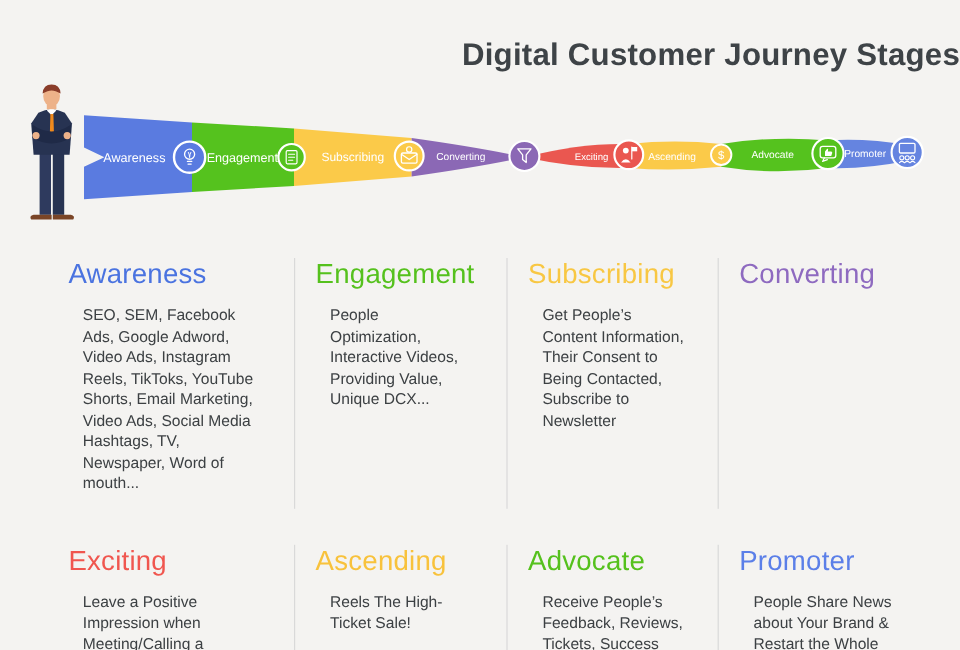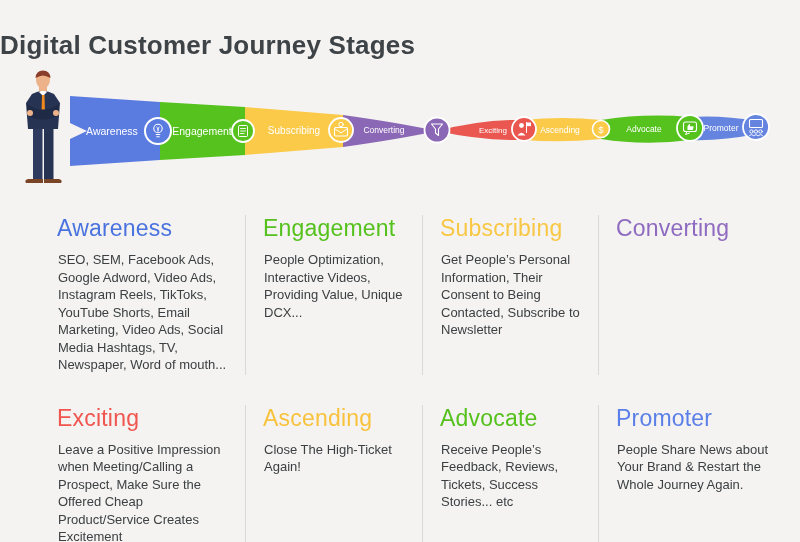--- a/index.html
+++ b/index.html
@@ -6,21 +6,21 @@
   body{
     width:800px;height:542px;
     background:#f4f3f1;
     font-family:"Liberation Sans", sans-serif;
     color:#3c4043;
     overflow:hidden;
     position:relative;
   }
   .page-title{
     margin:30px 0 0 0;
-    text-align:left;
+    text-align:right;
     font-size:26px;
     font-weight:bold;
     color:#3e4347;
     letter-spacing:.2px;
   }
   .funnel-wrap{
     position:relative;
     height:132px;
     margin-top:8px;
   }
@@ -39,21 +39,21 @@
   .card.sep{border-left:1px solid #d9d9d9;padding-left:17px;}
   .card.row1{min-height:142px;}
   .card.row2{min-height:118px;}
   .card h2{
     margin:0 0 9px 0;
     font-size:23px;
     font-weight:400;
     letter-spacing:.2px;
   }
   .card p{
-    margin:1px;
+    margin:12px;
     font-size:13px;
     line-height:17.5px;
     color:#3c4043;
   }
   .h0{color:#4a73e0;} .h1{color:#55c11d;} .h2c{color:#f8c743;} .h3{color:#8e6ac0;}
   .h4{color:#f0564f;} .h5{color:#f8c23c;} .h6{color:#55c11d;} .h7{color:#5b7fe8;}
 </style>
 </head>
 <body>
 
@@ -169,33 +169,33 @@
   <div class="card row1">
     <h2 class="h0">Awareness</h2>
     <p>SEO, SEM, Facebook Ads, Google Adword, Video Ads, Instagram Reels, TikToks, YouTube Shorts, Email Marketing, Video Ads, Social Media Hashtags, TV, Newspaper, Word of mouth...</p>
   </div>
   <div class="card row1 sep">
     <h2 class="h1">Engagement</h2>
     <p>People Optimization, Interactive Videos, Providing Value, Unique DCX...</p>
   </div>
   <div class="card row1 sep">
     <h2 class="h2c">Subscribing</h2>
-    <p>Get People’s Personal Information, Their Consent to Being Contacted, Subscribe to Newsletter</p>
+    <p>Get People’s Content Information, Their Consent to Being Contacted, Subscribe to Newsletter</p>
   </div>
   <div class="card row1 sep">
     <h2 class="h3">Converting</h2>
   </div>
 
   <div class="card row2">
     <h2 class="h4">Exciting</h2>
     <p>Leave a Positive Impression when Meeting/Calling a Prospect, Make Sure the Offered Cheap Product/Service Creates Excitement</p>
   </div>
   <div class="card row2 sep">
     <h2 class="h5">Ascending</h2>
-    <p>Close The High-Ticket Again!</p>
+    <p>Reels The High-Ticket Sale!</p>
   </div>
   <div class="card row2 sep">
     <h2 class="h6">Advocate</h2>
     <p>Receive People’s Feedback, Reviews, Tickets, Success Stories... etc</p>
   </div>
   <div class="card row2 sep">
     <h2 class="h7">Promoter</h2>
     <p>People Share News about Your Brand &amp; Restart the Whole Journey Again.</p>
   </div>
 </div>

